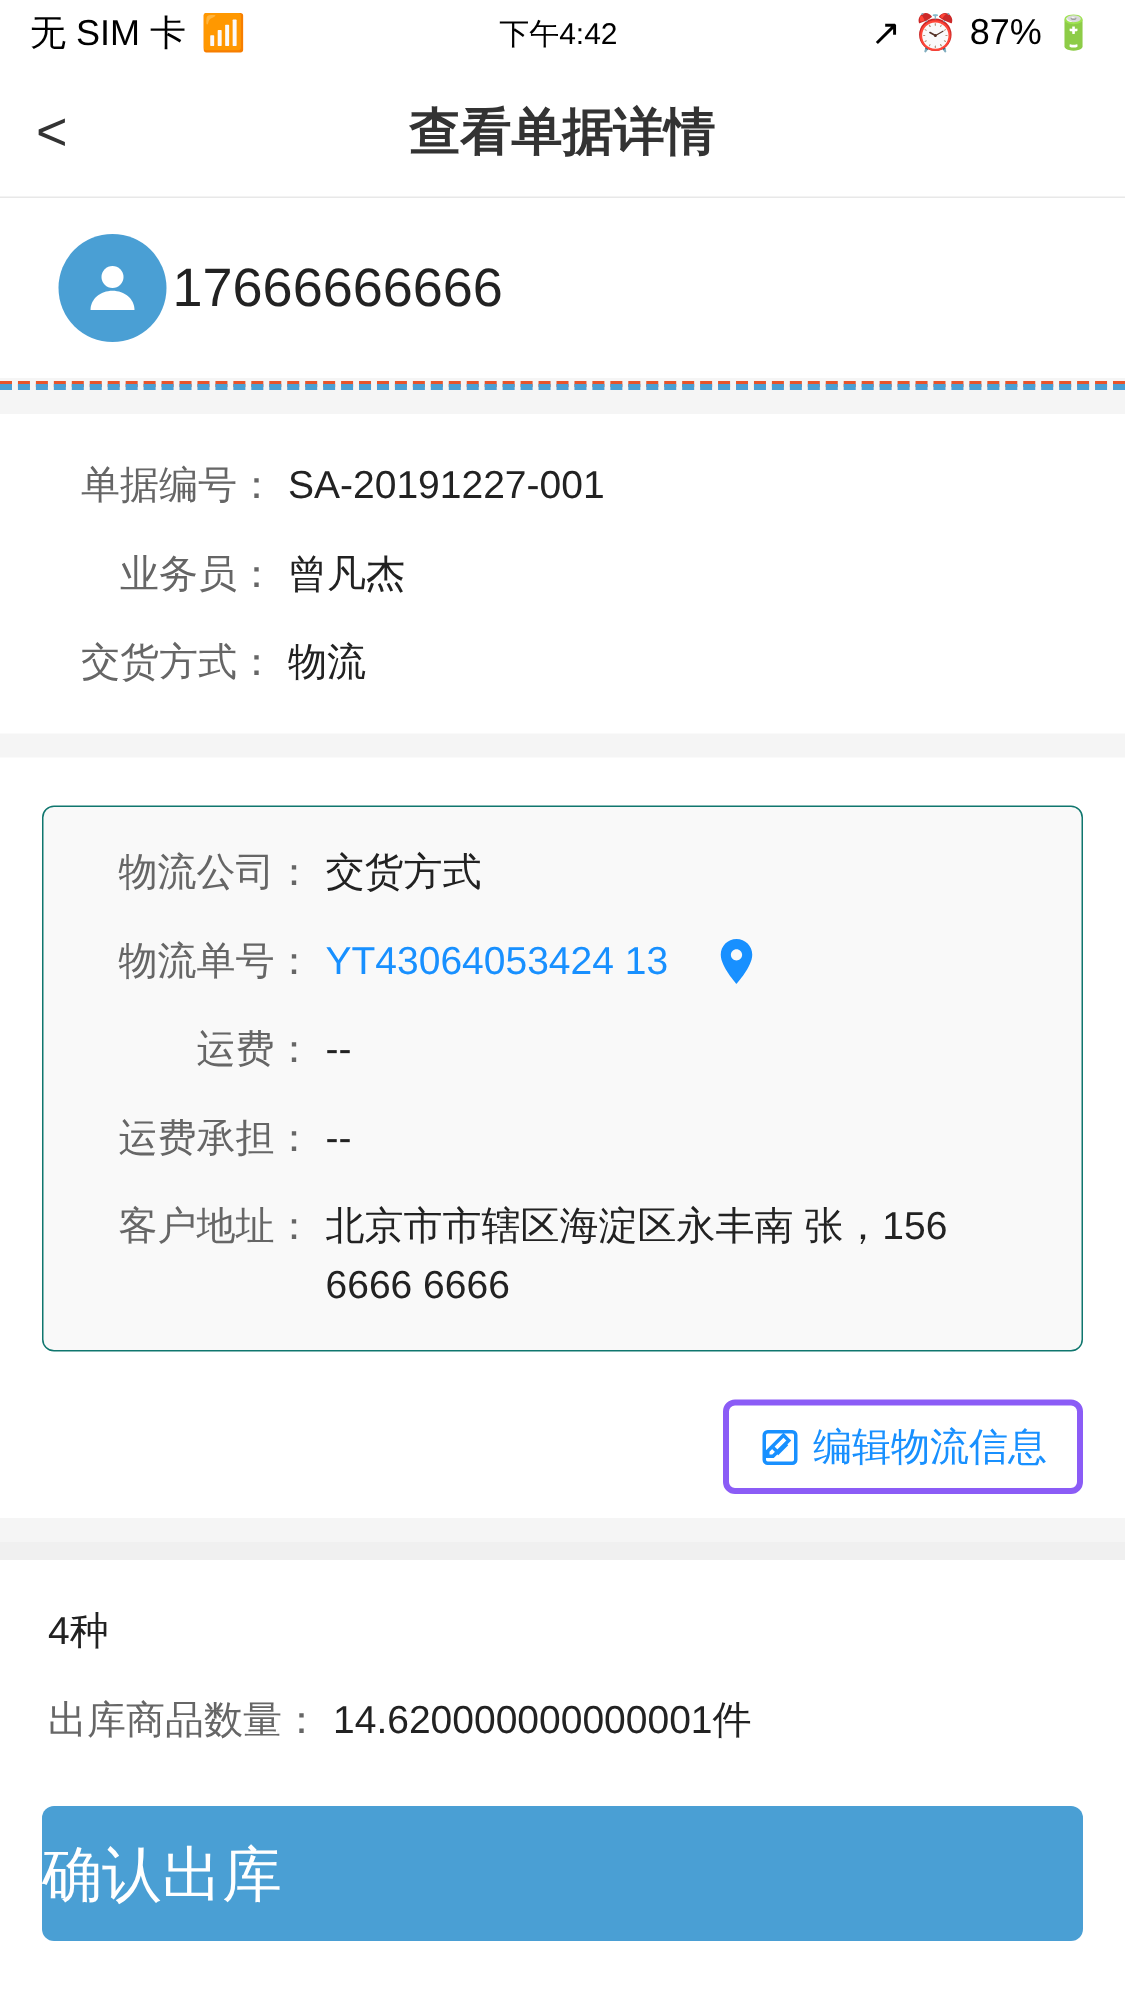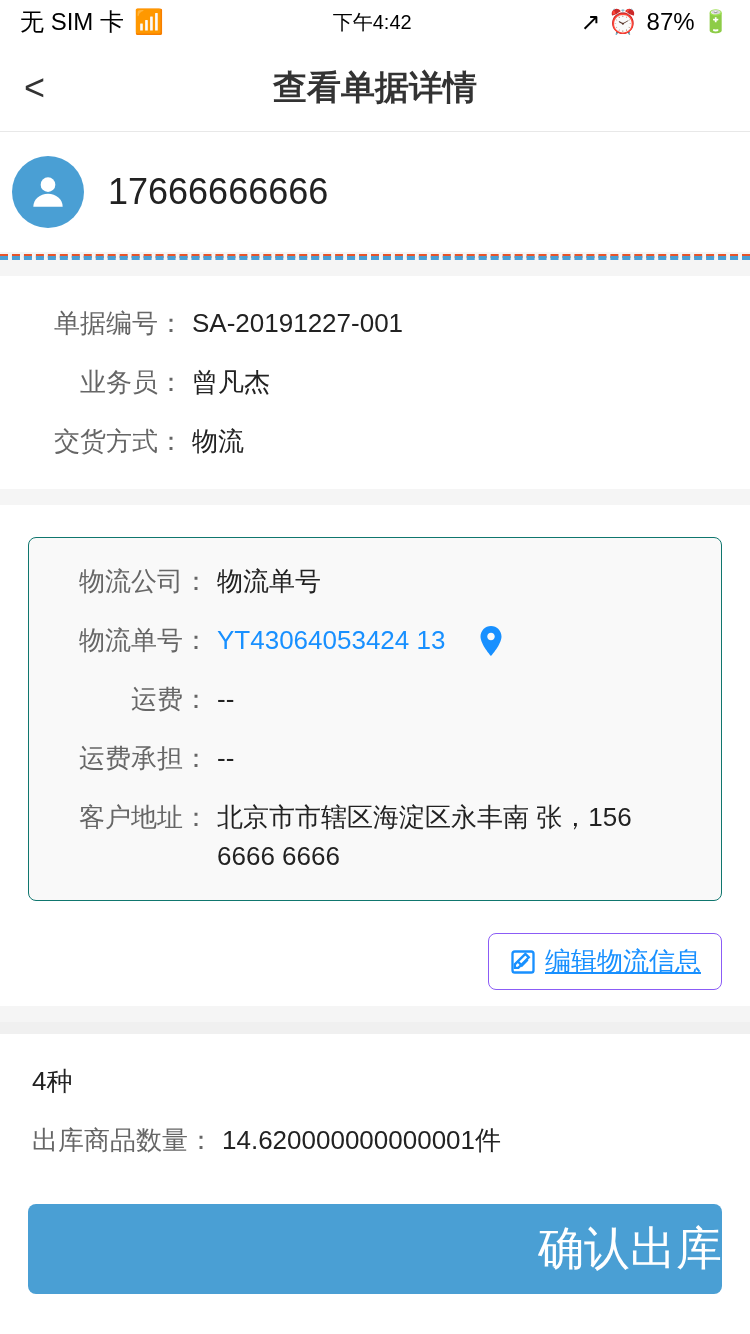--- a/index.html
+++ b/index.html
@@ -48,24 +48,24 @@
     }
     .nav-title {
       font-size: 34px;
       font-weight: 600;
       color: #333;
     }
 
     
     .customer-header {
       background: #fff;
-      padding: 24px 12px;
-      display: flex;
-      align-items: center;
-      gap: 24px;
+      padding: 24px 39px;
+      display: flex;
+      align-items: center;
+      gap: 4px;
     }
     .avatar {
       width: 72px;
       height: 72px;
       border-radius: 50%;
       background: #4a9fd4;
       display: flex;
       align-items: center;
       justify-content: center;
       flex-shrink: 0;
@@ -149,29 +149,28 @@
       margin: 16px 0;
       padding: 24px 28px;
     }
 
     
     .edit-btn {
       float: right;
       display: flex;
       align-items: center;
       gap: 8px;
-      border: 1px solid #8b5cf6;
+      border: 4px solid #8b5cf6;
       border-radius: 8px;
       padding: 10px 20px;
       color: #1890ff;
       font-size: 26px;
       background: #fff;
       cursor: pointer;
       margin-top: 16px;
-      text-decoration: underline;
     }
 
     
     .goods-section {
       background: #fff;
       padding: 28px 32px;
     }
 
     
     .view-btn {
@@ -205,26 +204,26 @@
       background: #fff;
       padding: 16px 28px 40px;
     }
     .confirm-btn {
       width: 100%;
       height: 90px;
       background: #4a9fd4;
       border-radius: 8px;
       border: none;
       color: #fff;
-      font-size: 46px;
+      font-size: 40px;
       font-weight: 500;
       cursor: pointer;
       display: flex;
       align-items: center;
-      justify-content: flex-end;
+      justify-content: flex-start;
     }
 
     .clearfix::after {
       content: '';
       display: block;
       clear: both;
     }
 
     .divider-line {
       width: 750px;
@@ -278,21 +277,21 @@
   <div class="info-row">
     <span class="info-label">交货方式：</span>
     <span class="info-value">物流</span>
   </div>
 </div>
 
 <div class="section" style="padding: 16px 28px;">
   <div class="logistics-card">
     <div class="info-row">
       <span class="info-label">物流公司：</span>
-      <span class="info-value">物流单号</span>
+      <span class="info-value">交货方式</span>
     </div>
     <div class="info-row">
       <span class="info-label">物流单号：</span>
       <span class="info-value blue-with-icon">
         <span>YT43064053424 13</span>
         <svg class="location-icon" viewBox="0 0 24 24" fill="#1890ff">
           <path d="M12 2C8.13 2 5 5.13 5 9c0 5.25 7 13 7 13s7-7.75 7-13c0-3.87-3.13-7-7-7zm0 9.5c-1.38 0-2.5-1.12-2.5-2.5s1.12-2.5 2.5-2.5 2.5 1.12 2.5 2.5-1.12 2.5-2.5 2.5z"></path>
         </svg>
       </span>
     </div>

